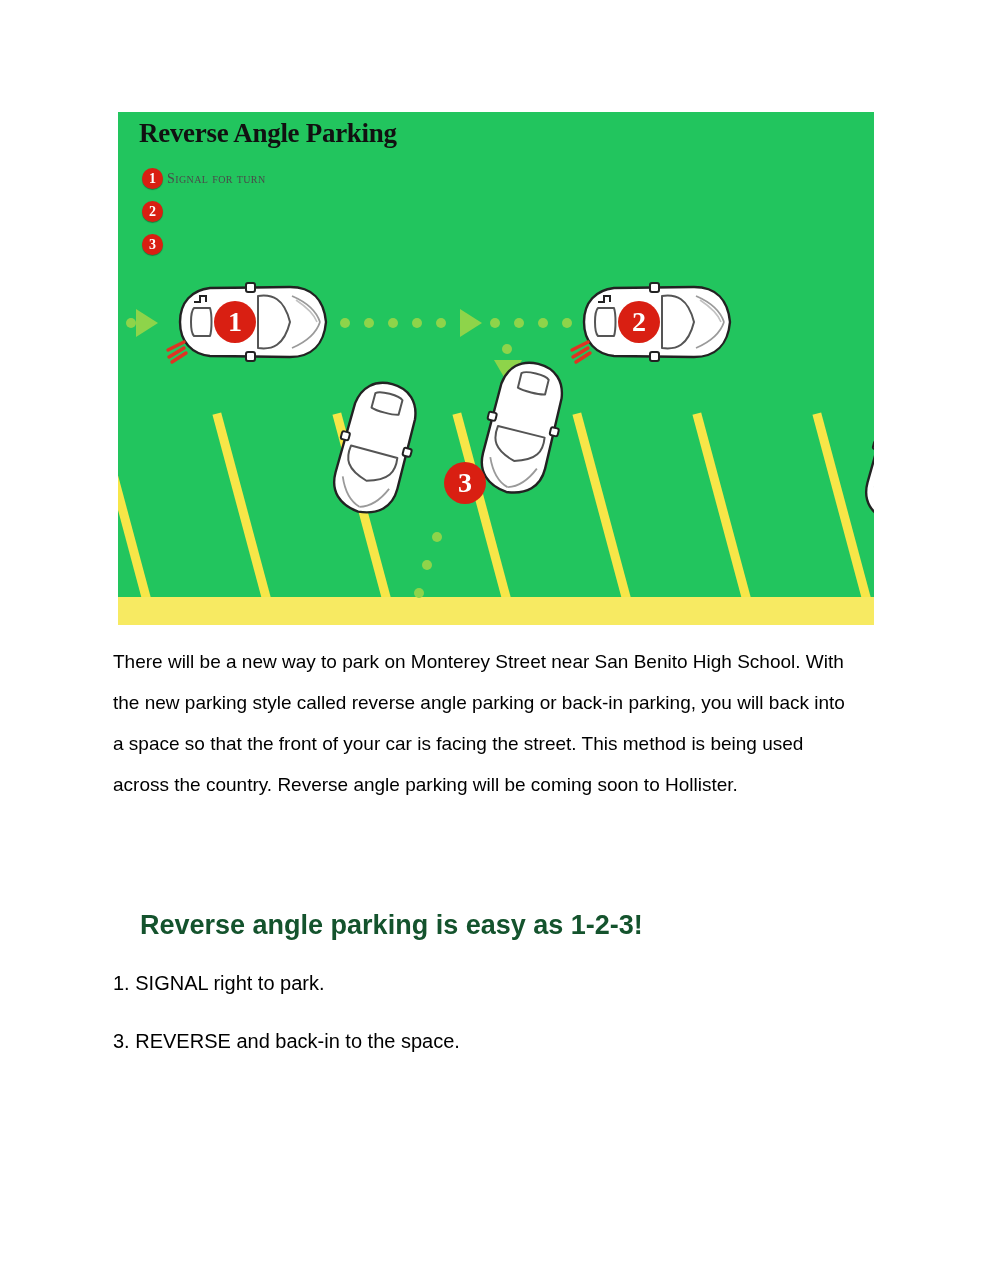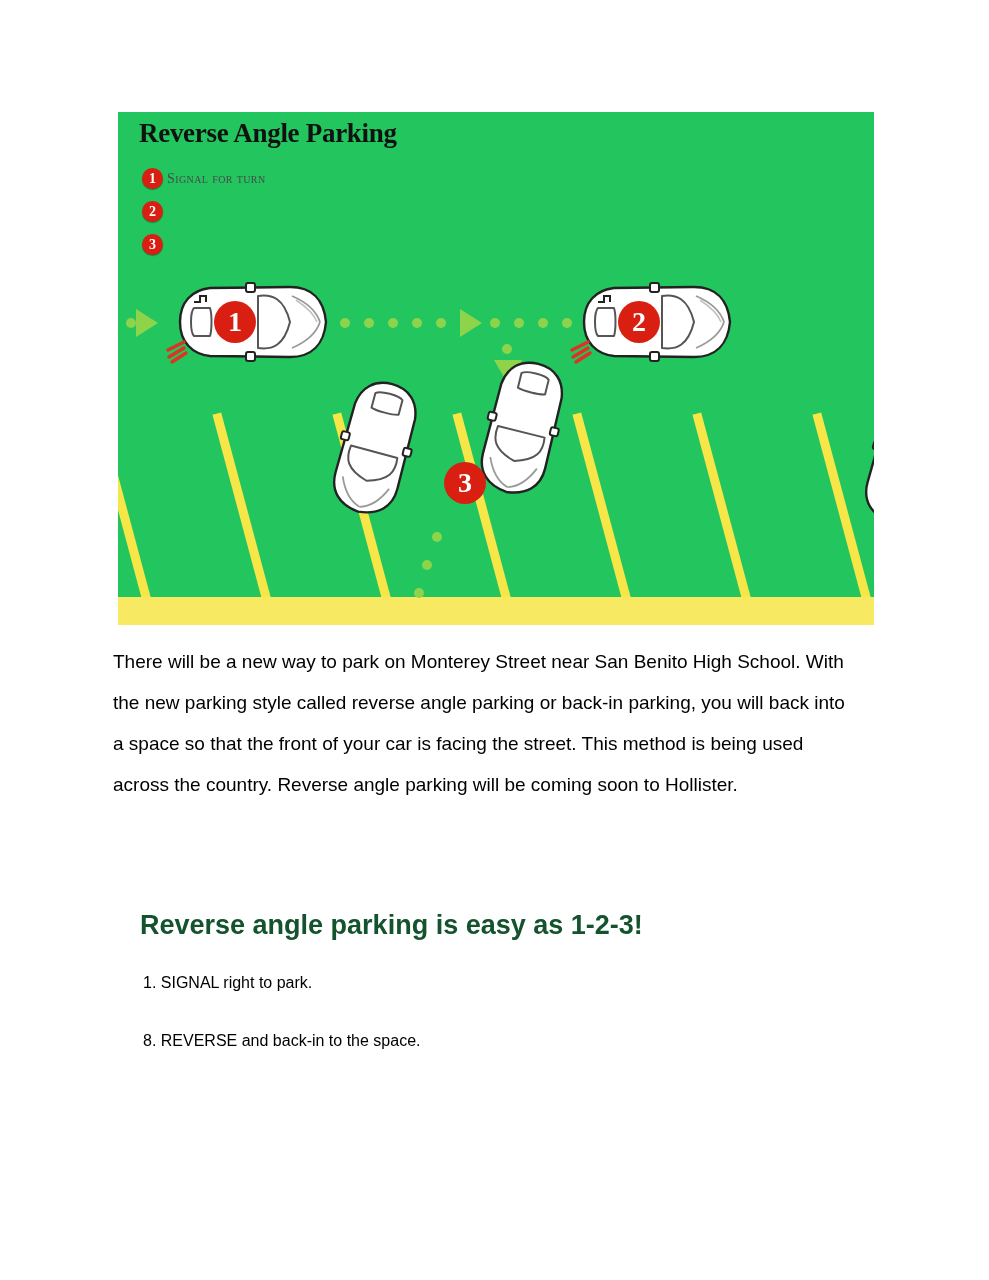--- a/index.html
+++ b/index.html
@@ -175,25 +175,24 @@
     color: #14532d;
     margin-left: 27px;
   }
   .steps {
     position: absolute;
     left: 113px;
     top: 968px;
     width: 742px;
   }
   .step {
-    font-size: 16px;
+    font-size: 20px;
     line-height: 30px;
     color: #000000;
     margin-bottom: 28px;
-    margin-left: 30px;
   }
 </style>
 </head>
 <body>
 
 <div class="page">
 
   <div class="figure">
 
     <div class="fig-title">Reverse Angle Parking</div>
@@ -312,16 +311,16 @@
     </div>
 
   </div>
 
   <div class="body-copy">There will be a new way to park on Monterey Street near San Benito High School. With the new parking style called reverse angle parking or back-in parking, you will back into a space so that the front of your car is facing the street. This method is being used across the country. Reverse angle parking will be coming soon to Hollister.</div>
 
   <div class="subhead">Reverse angle parking is easy as 1-2-3!</div>
 
   <div class="steps">
     <div class="step">1. SIGNAL right to park.</div>
-    <div class="step">8. REVERSE and back-in to the space.</div>
+    <div class="step">3. REVERSE and back-in to the space.</div>
   </div>
 
 </div>
 
 </body></html>

